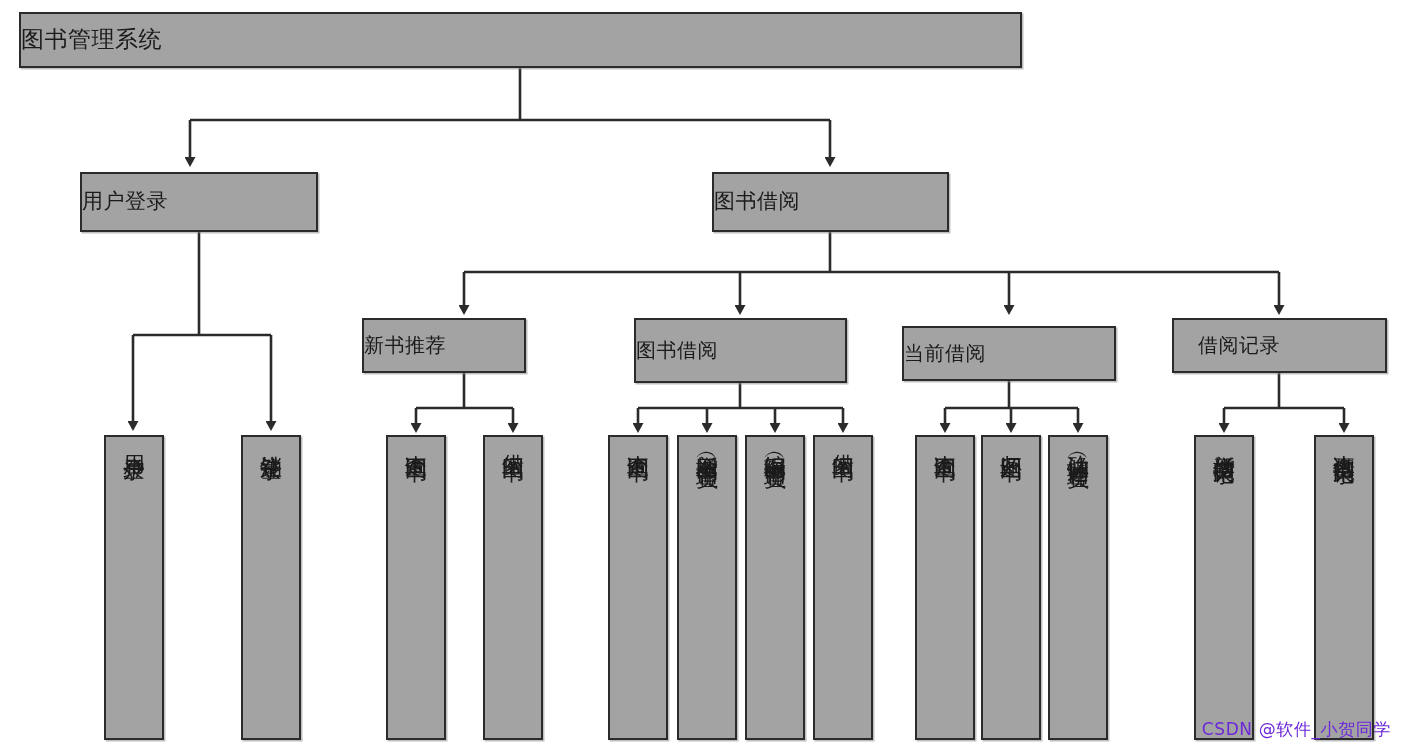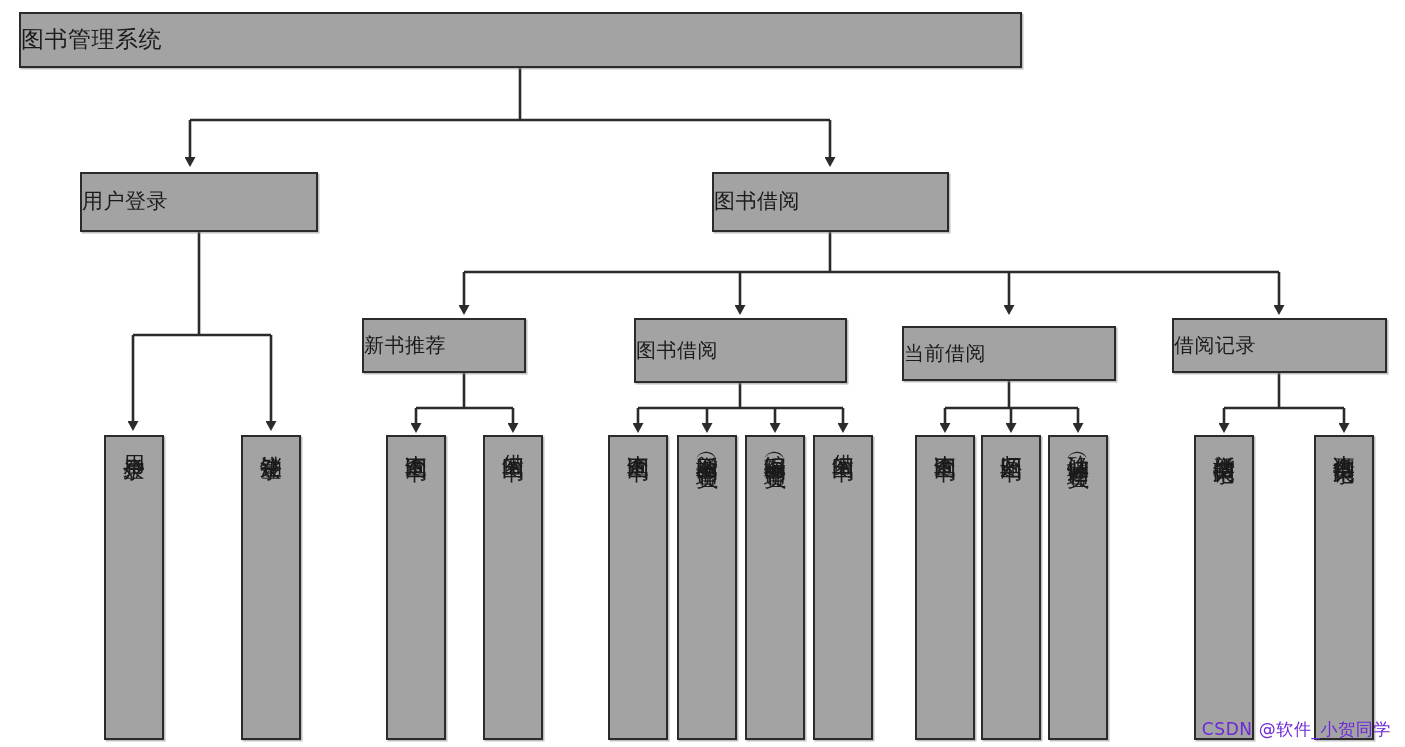--- a/index.html
+++ b/index.html
@@ -136,21 +136,21 @@
 
   <div class="node level2" style="left:362px; top:318px; width:164px; height:55px;">
     <span class="node-label">新书推荐</span>
   </div>
   <div class="node level2" style="left:634px; top:318px; width:213px; height:65px;">
     <span class="node-label">图书借阅</span>
   </div>
   <div class="node level2" style="left:902px; top:318px; width:214px; height:55px;margin-top:8px;">
     <span class="node-label">当前借阅</span>
   </div>
-  <div class="node level2" style="left:1172px; top:318px; width:215px; height:55px;">
+  <div class="node level2" style="left:1172px; top:318px; width:215px; height:55px;padding-left:24px;">
     <span class="node-label">借阅记录</span>
   </div>
 
   <div class="node leaf" style="left:104px; top:435px; width:60px; height:305px;">
     <span class="node-label">用户登录</span>
   </div>
   <div class="node leaf" style="left:241px; top:435px; width:60px; height:305px;">
     <span class="node-label">注销登录</span>
   </div>
 

